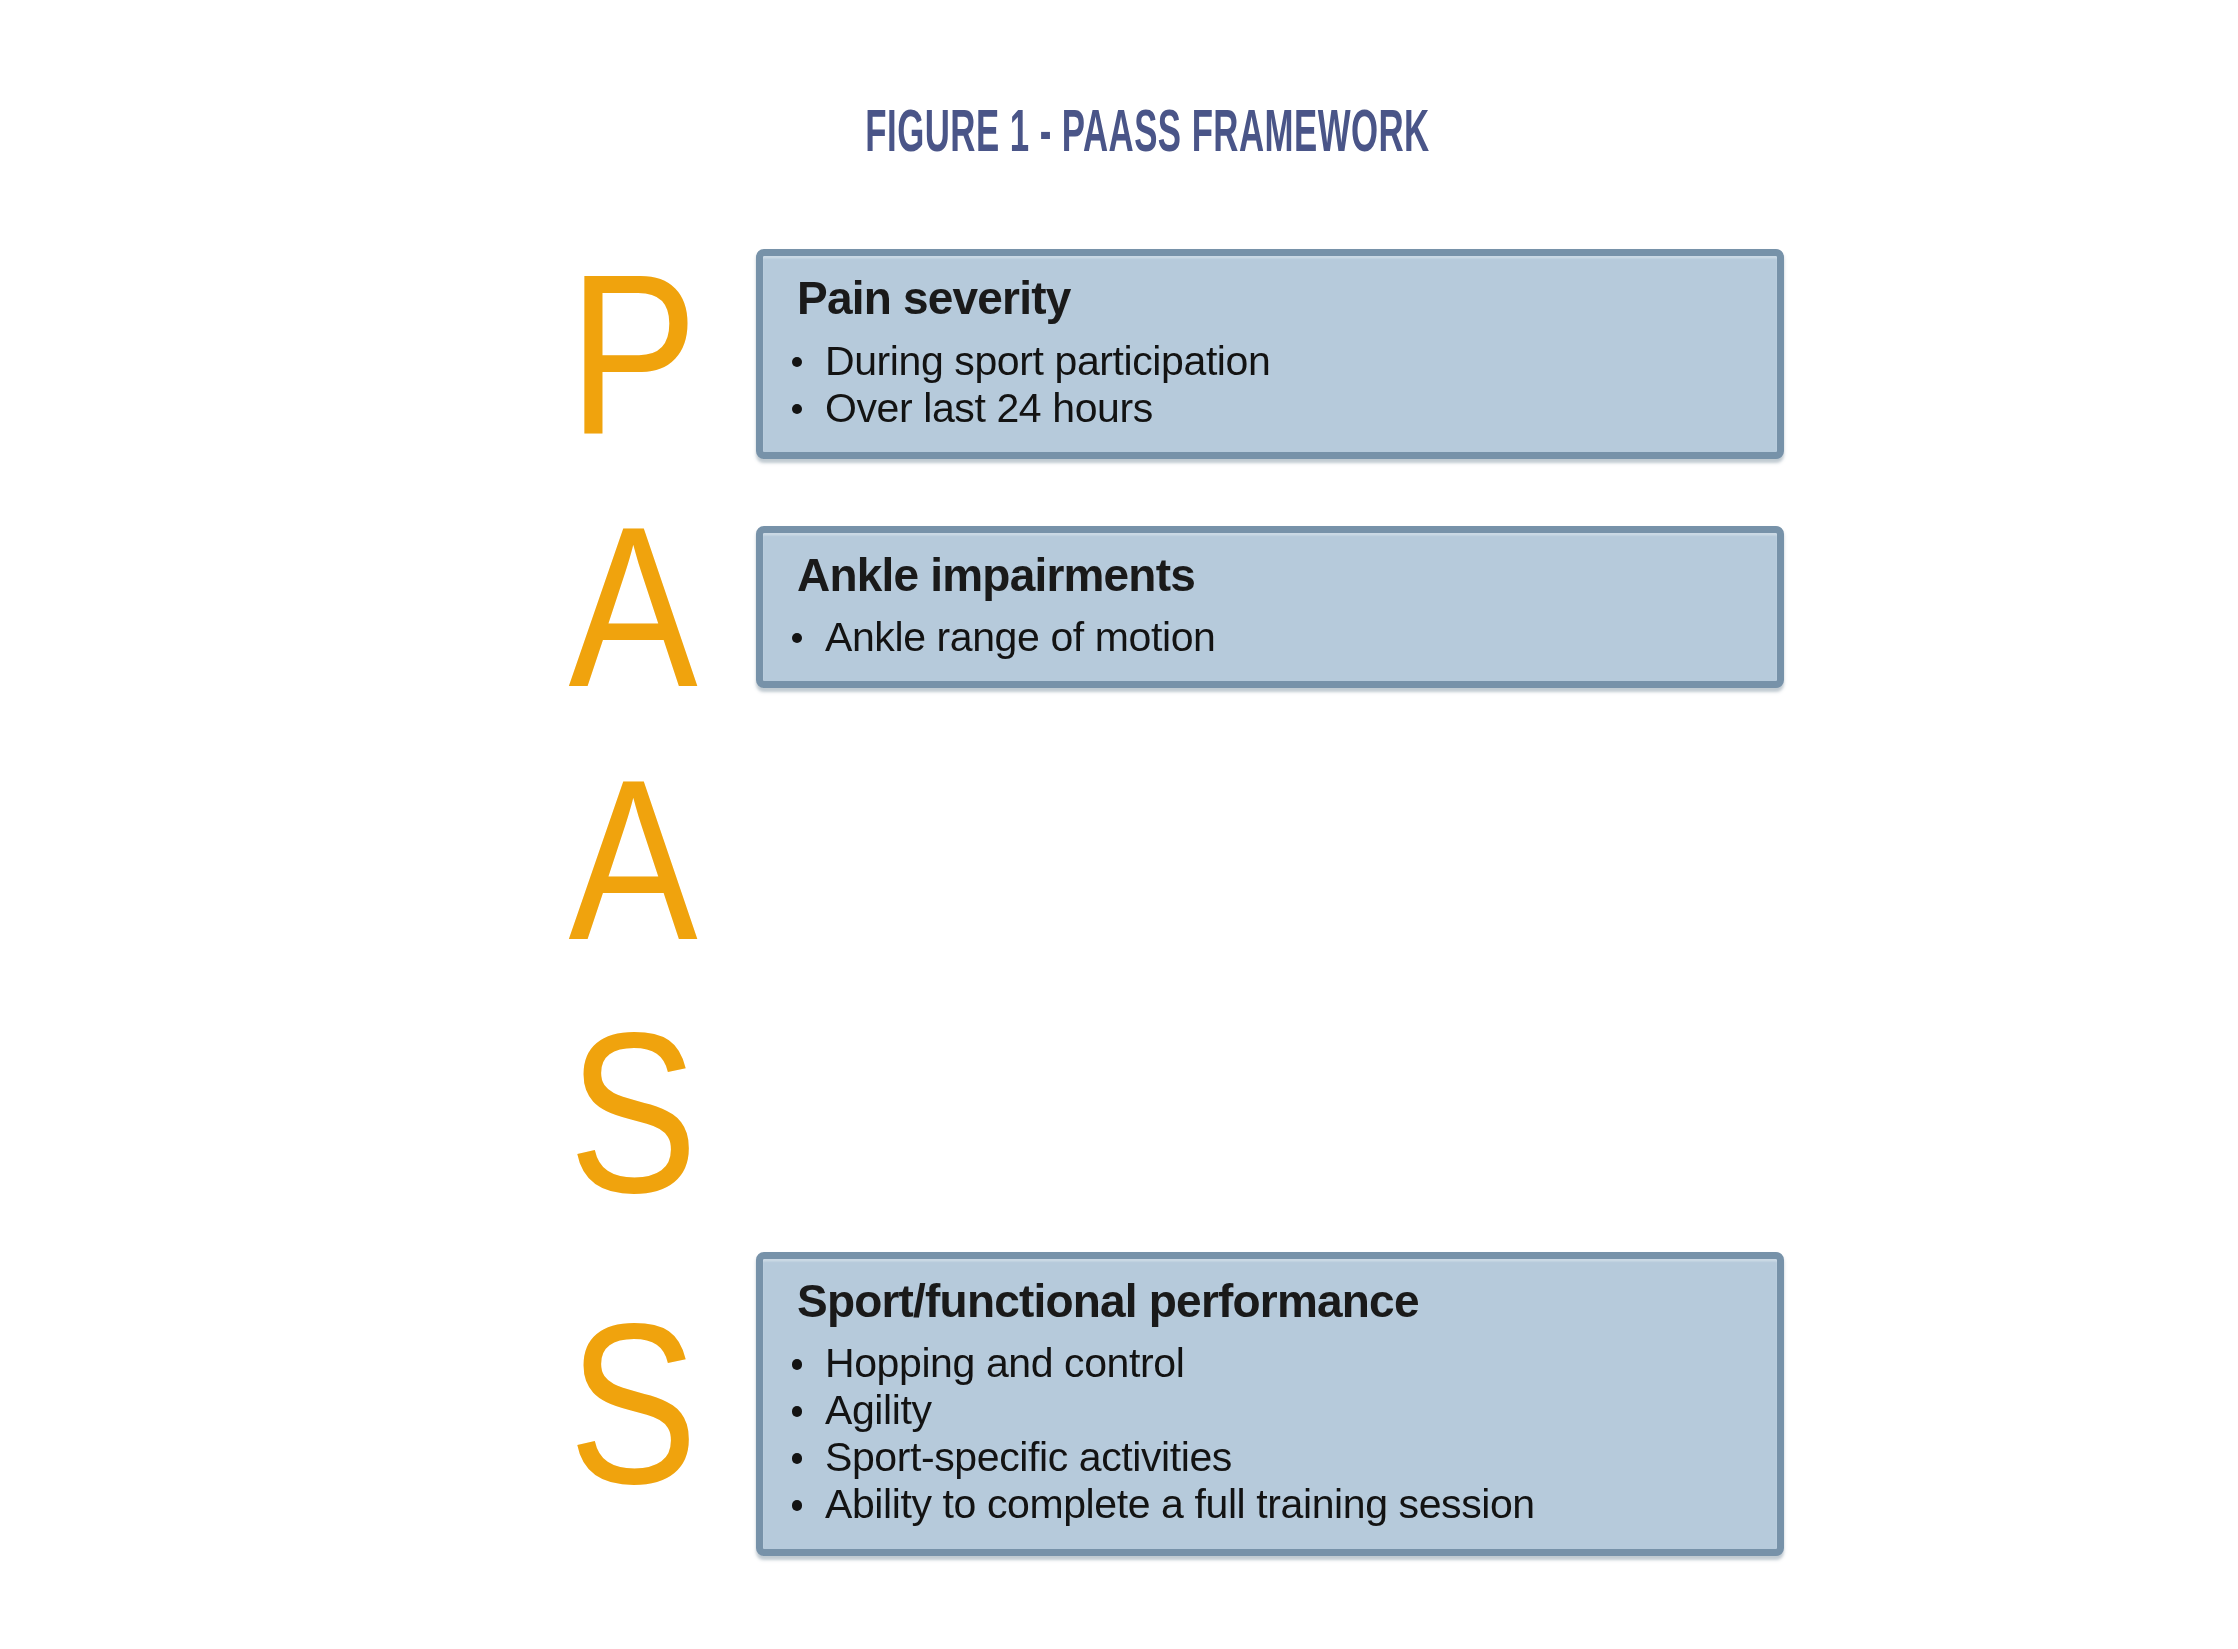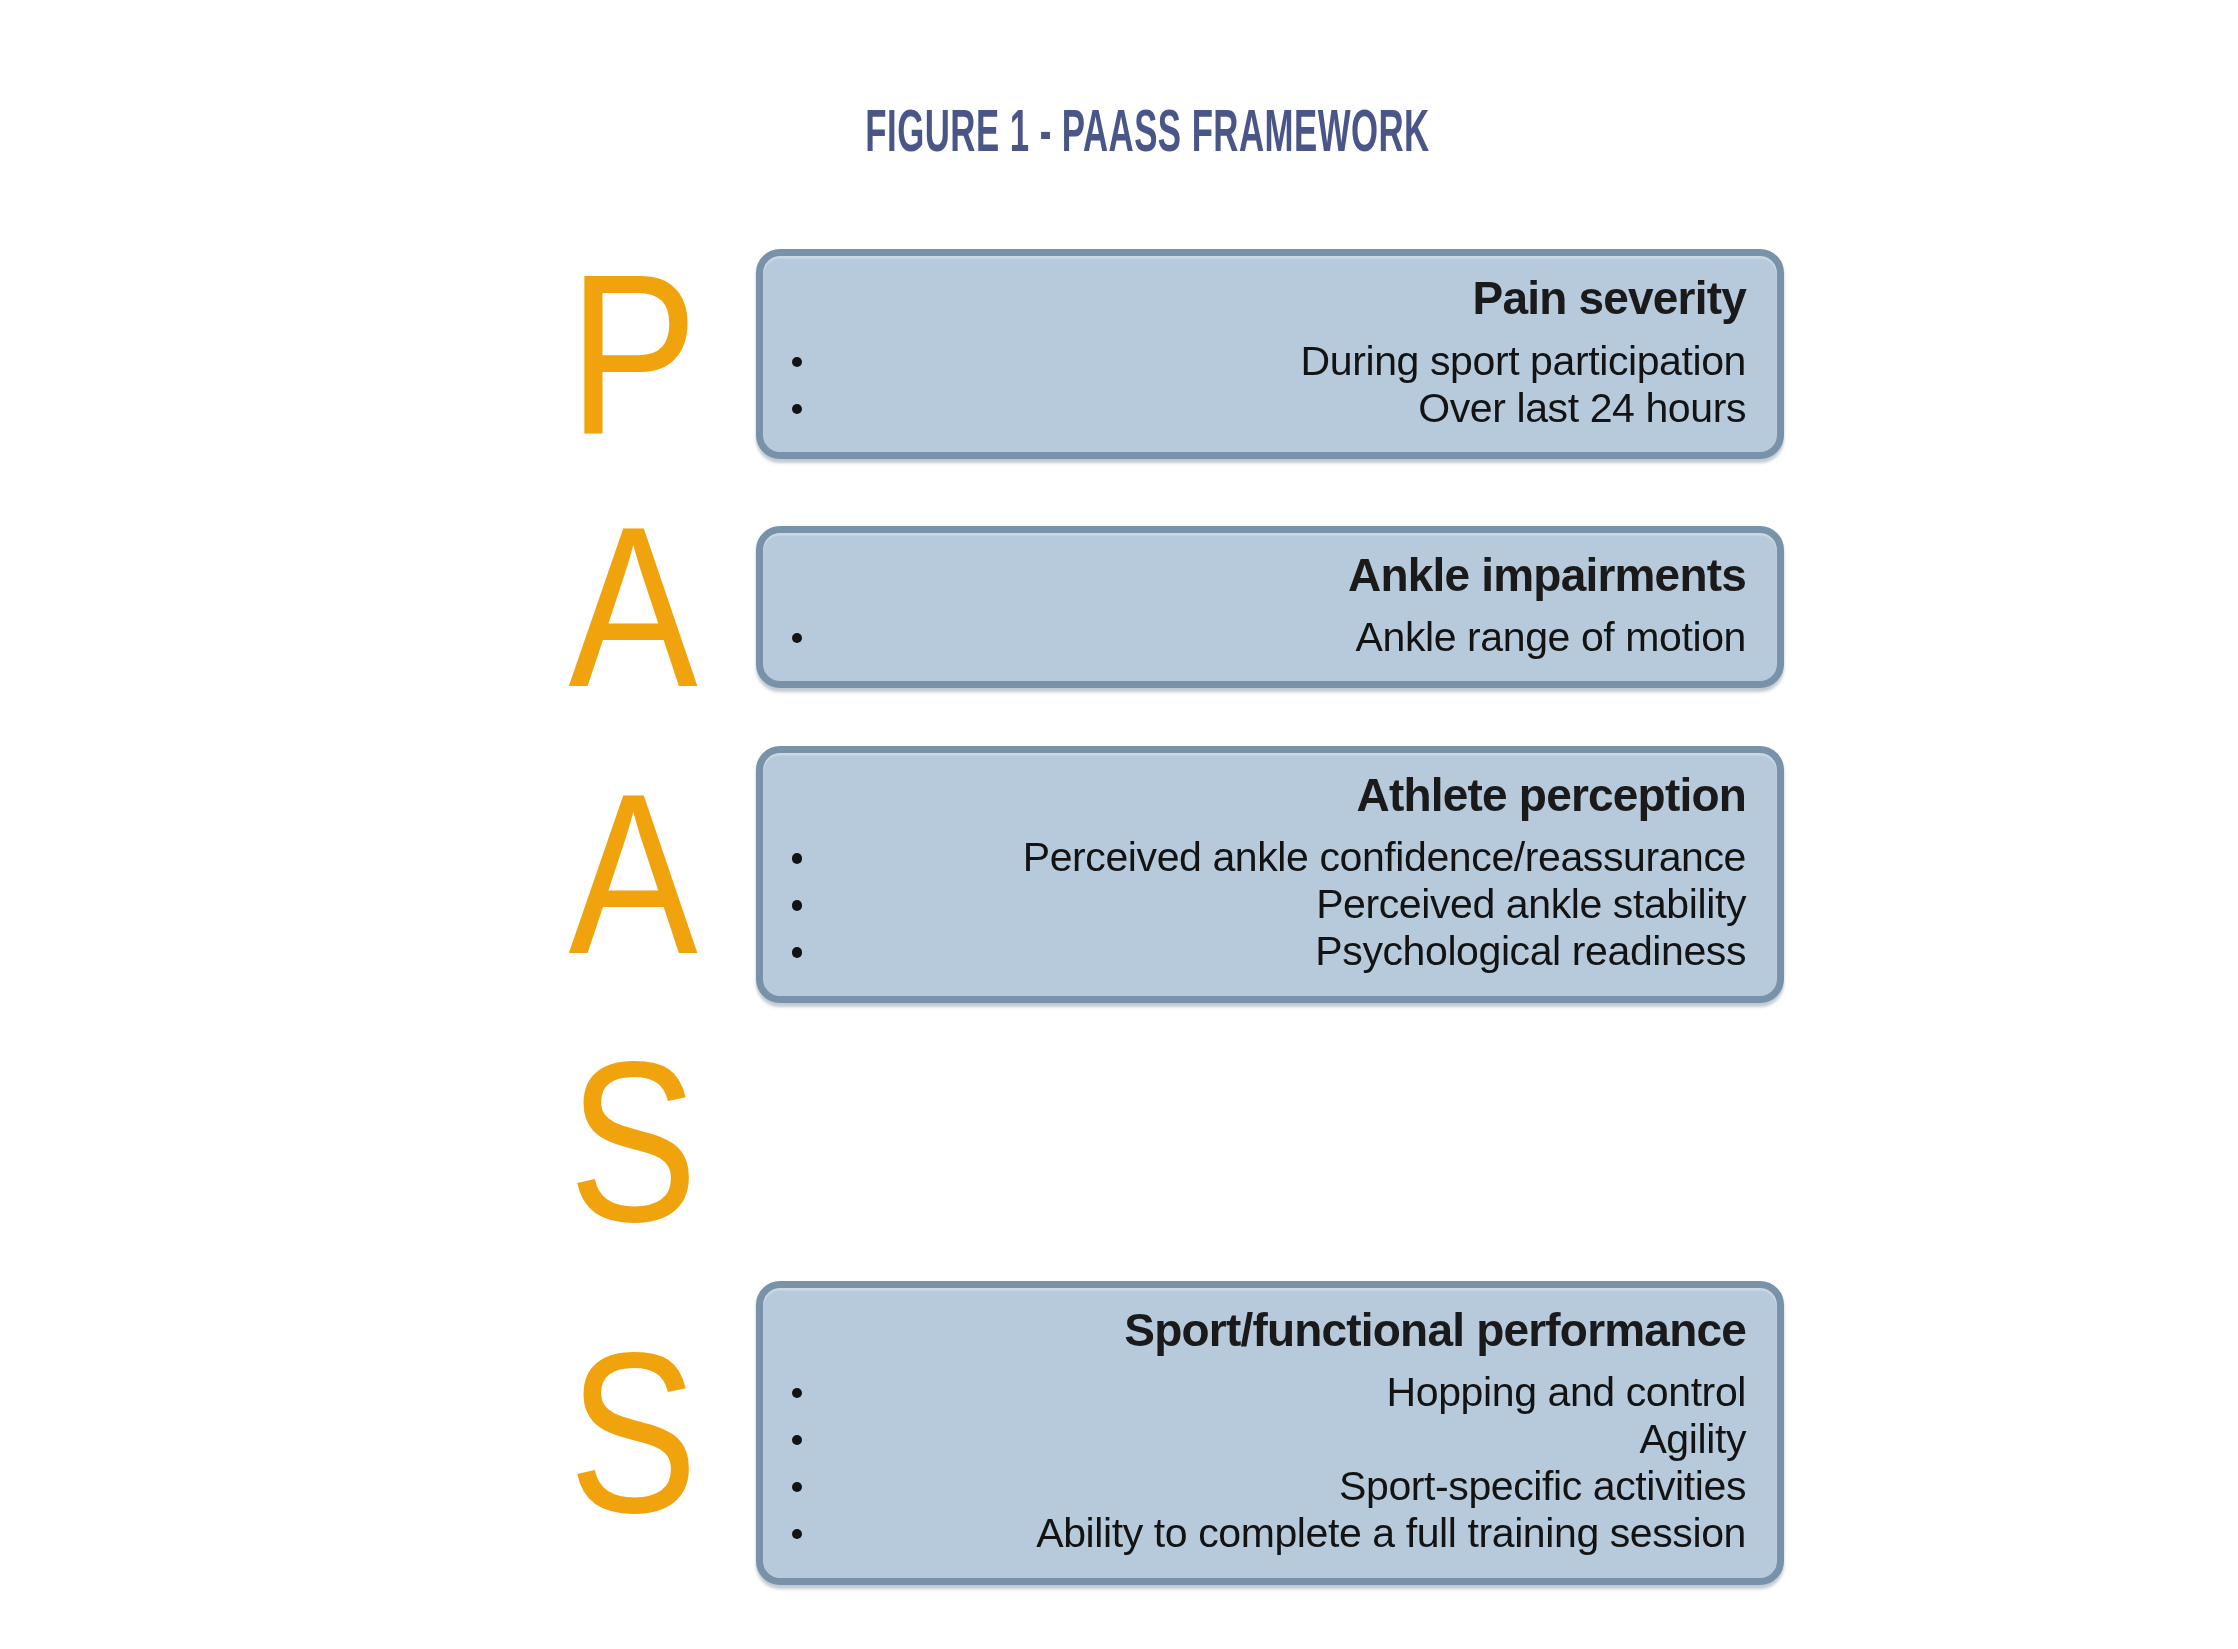--- a/index.html
+++ b/index.html
@@ -57,24 +57,23 @@
     font-weight: 400;
     line-height: 1;
     color: var(--accent_orange, #F0A30D);
     transform: scaleX(0.85);
     transform-origin: center;
   }
   .box {
     flex: 1;
     background: var(--box_fill, #B6CADB);
     border: 7.9px solid var(--box_border, #7792A9);
-    border-radius: 24px;
+    border-radius: 8px;
     padding: 17.3px 31px 20.4px 27px;
     box-shadow: inset 0 2.4px 1.6px rgba(255,255,255,0.30), 0 3.1px 3.1px rgba(74,103,124,0.35);
-    text-align: right;
   }
   .box-heading {
     font-size: 46px;
     font-weight: 700;
     letter-spacing: -0.8px;
     line-height: 1.12;
     margin-left: 7px;
     margin-bottom: 12.6px;
     color: var(--heading_text, #1A1A1A);
   }
@@ -126,26 +125,20 @@
       <div class="box">
         <div class="box-heading">Ankle impairments</div>
         <div class="bullet">Ankle range of motion</div>
       </div>
     </div>
 
     <div class="row">
       <div class="letter-cell">
         <span class="letter">A</span>
       </div>
-      <div class="box">
-        <div class="box-heading">Athlete perception</div>
-        <div class="bullet">Perceived ankle confidence/reassurance</div>
-        <div class="bullet">Perceived ankle stability</div>
-        <div class="bullet">Psychological readiness</div>
-      </div>
     </div>
 
     <div class="row">
       <div class="letter-cell">
         <span class="letter">S</span>
       </div>
     </div>
 
     <div class="row">
       <div class="letter-cell">

